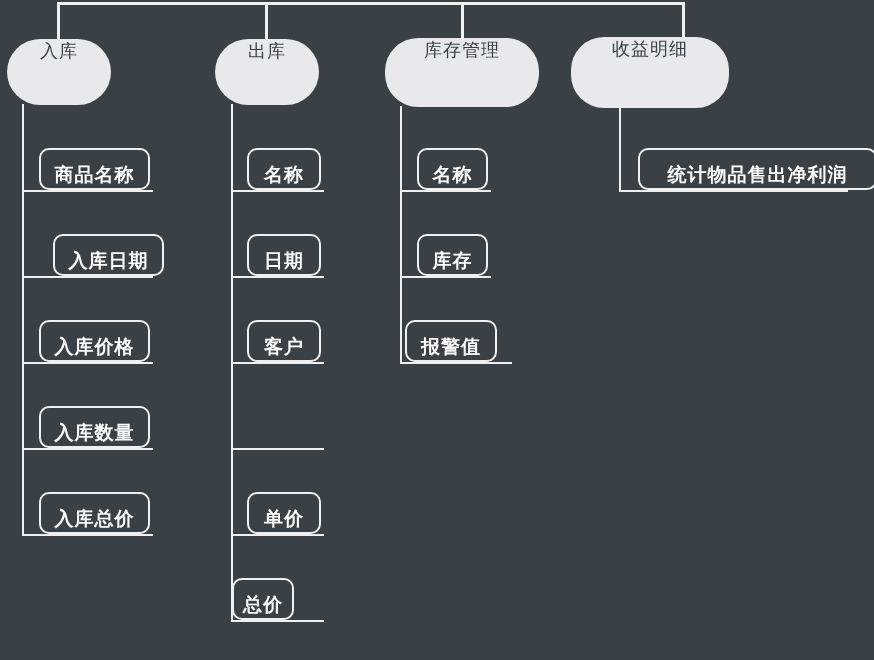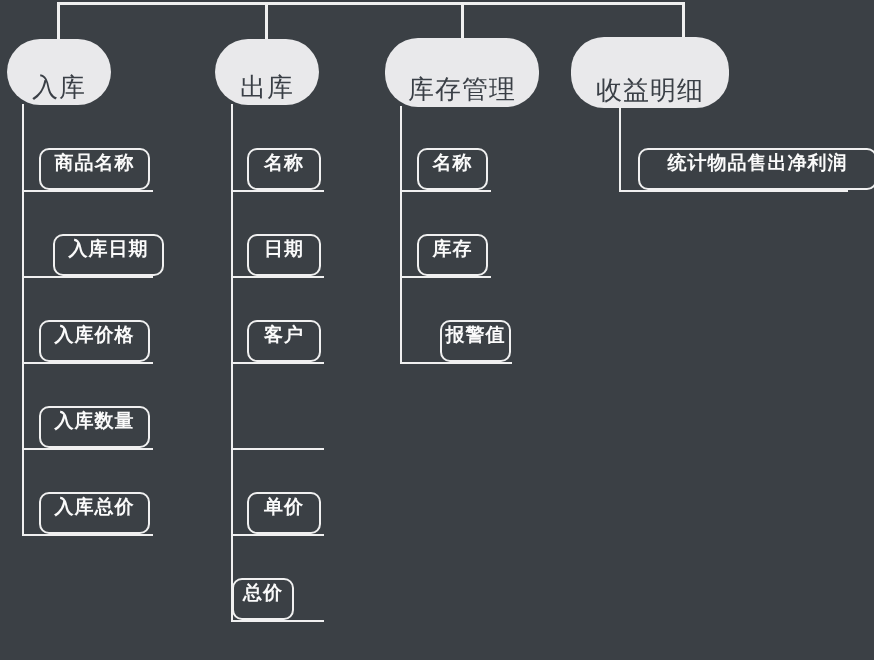--- a/index.html
+++ b/index.html
@@ -7,31 +7,31 @@
     position:relative; width:874px; height:660px;
     background:var(--background,#3b4045);
     overflow:hidden;
     font-family:"Liberation Sans", sans-serif;
   }
   .line { position:absolute; background:var(--line,#f0f0f0); }
   .branch-node {
     position:absolute;
     background:var(--node-fill,#e9e9eb);
     border-radius:33px;
-    display:flex; align-items:flex-end; justify-content:center;
+    display:flex; align-items:flex-start; justify-content:center;
     color:var(--node-text,#3a3f46);
-    font-size:26px; font-weight:400;
+    font-size:18px; font-weight:400;
     letter-spacing:1px;
     box-sizing:border-box;
   }
   .child-topic {
     position:absolute; height:42px;
     border:2px solid var(--line,#f0f0f0);
     border-radius:10px;
-    display:flex; align-items:flex-start; justify-content:center;
+    display:flex; align-items:flex-end; justify-content:center;
     color:var(--child-text,#fafafa);
     font-size:19px; font-weight:700;
     letter-spacing:1px;
     box-sizing:border-box;
     background:transparent;
   }
 </style>
 </head>
 <body>
 
@@ -116,21 +116,21 @@
   <div class="child-topic" style="left:417px;top:148px;width:71px">
     <span>名称</span>
   </div>
   <div class="line" style="left:400px;top:190px;width:91px;height:2px"></div>
 
   <div class="child-topic" style="left:417px;top:234px;width:71px">
     <span>库存</span>
   </div>
   <div class="line" style="left:400px;top:276px;width:91px;height:2px"></div>
 
-  <div class="child-topic" style="left:440px;top:320px;width:71px">
+  <div class="child-topic" style="left:405px;top:320px;width:92px">
     <span>报警值</span>
   </div>
   <div class="line" style="left:400px;top:362px;width:112px;height:2px"></div>
 
   <div class="child-topic" style="left:638px;top:148px;width:239px">
     <span>统计物品售出净利润</span>
   </div>
   <div class="line" style="left:619px;top:190px;width:229px;height:2px"></div>
 
 </div>

